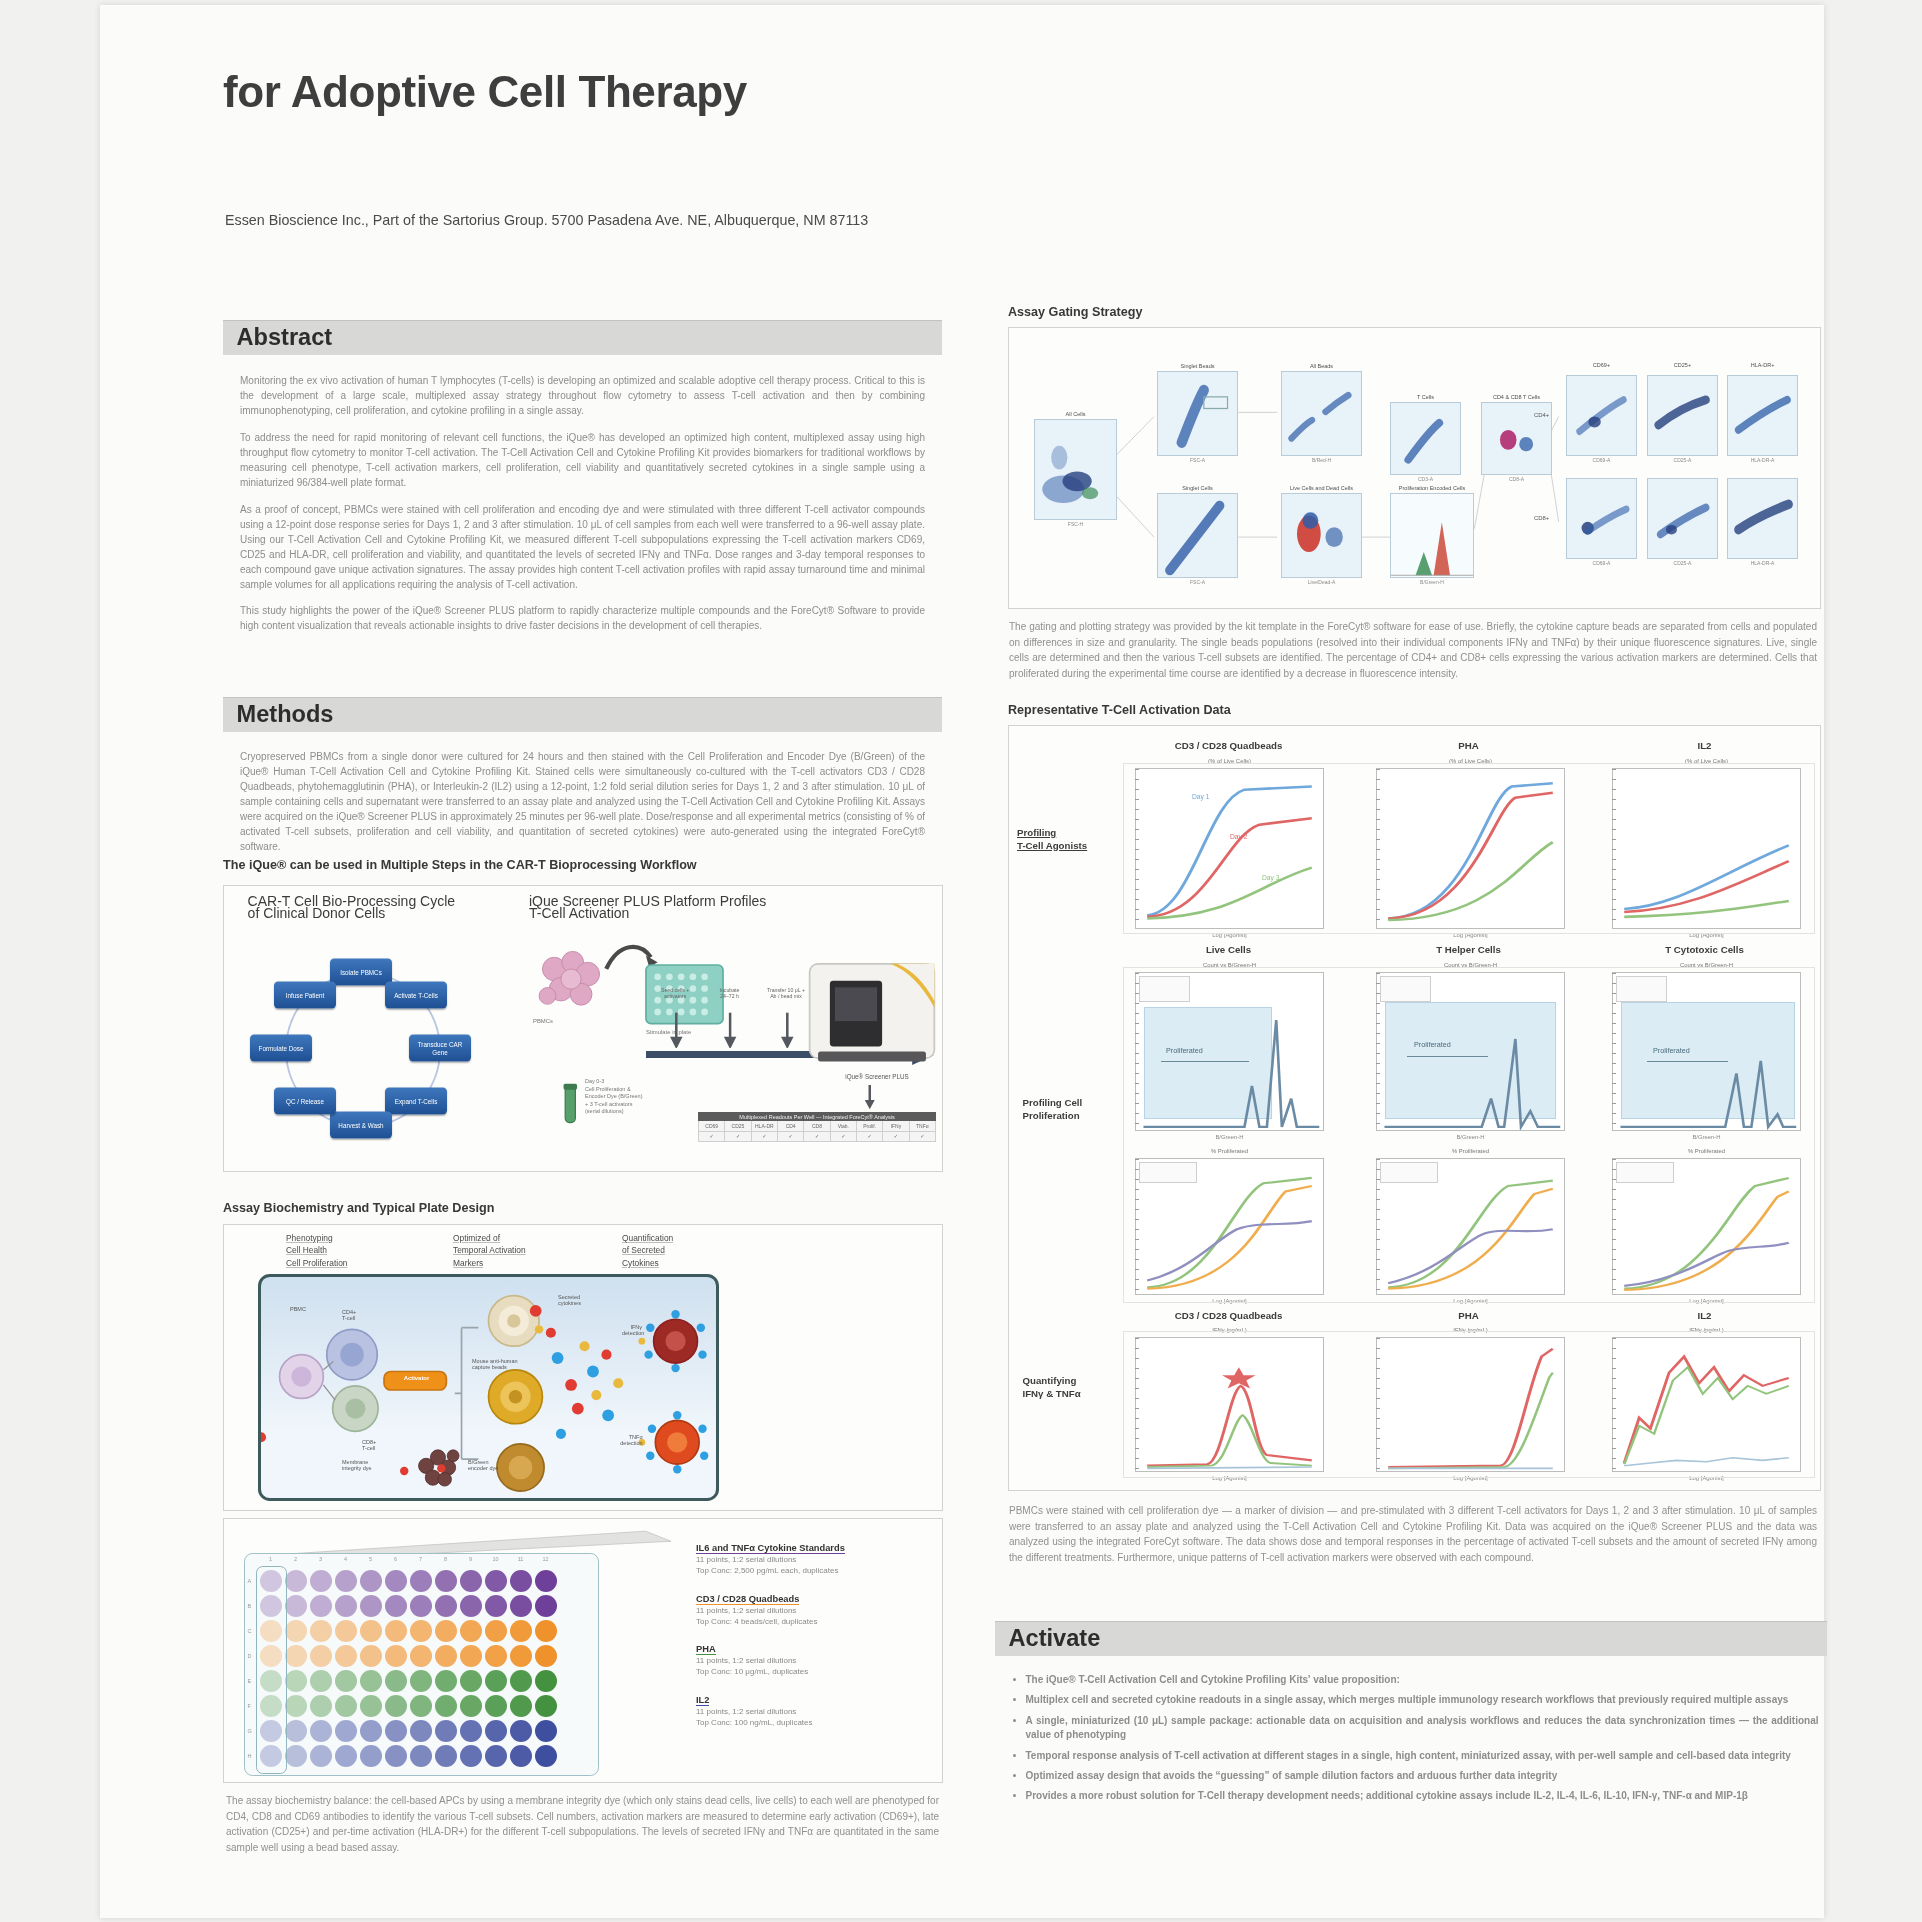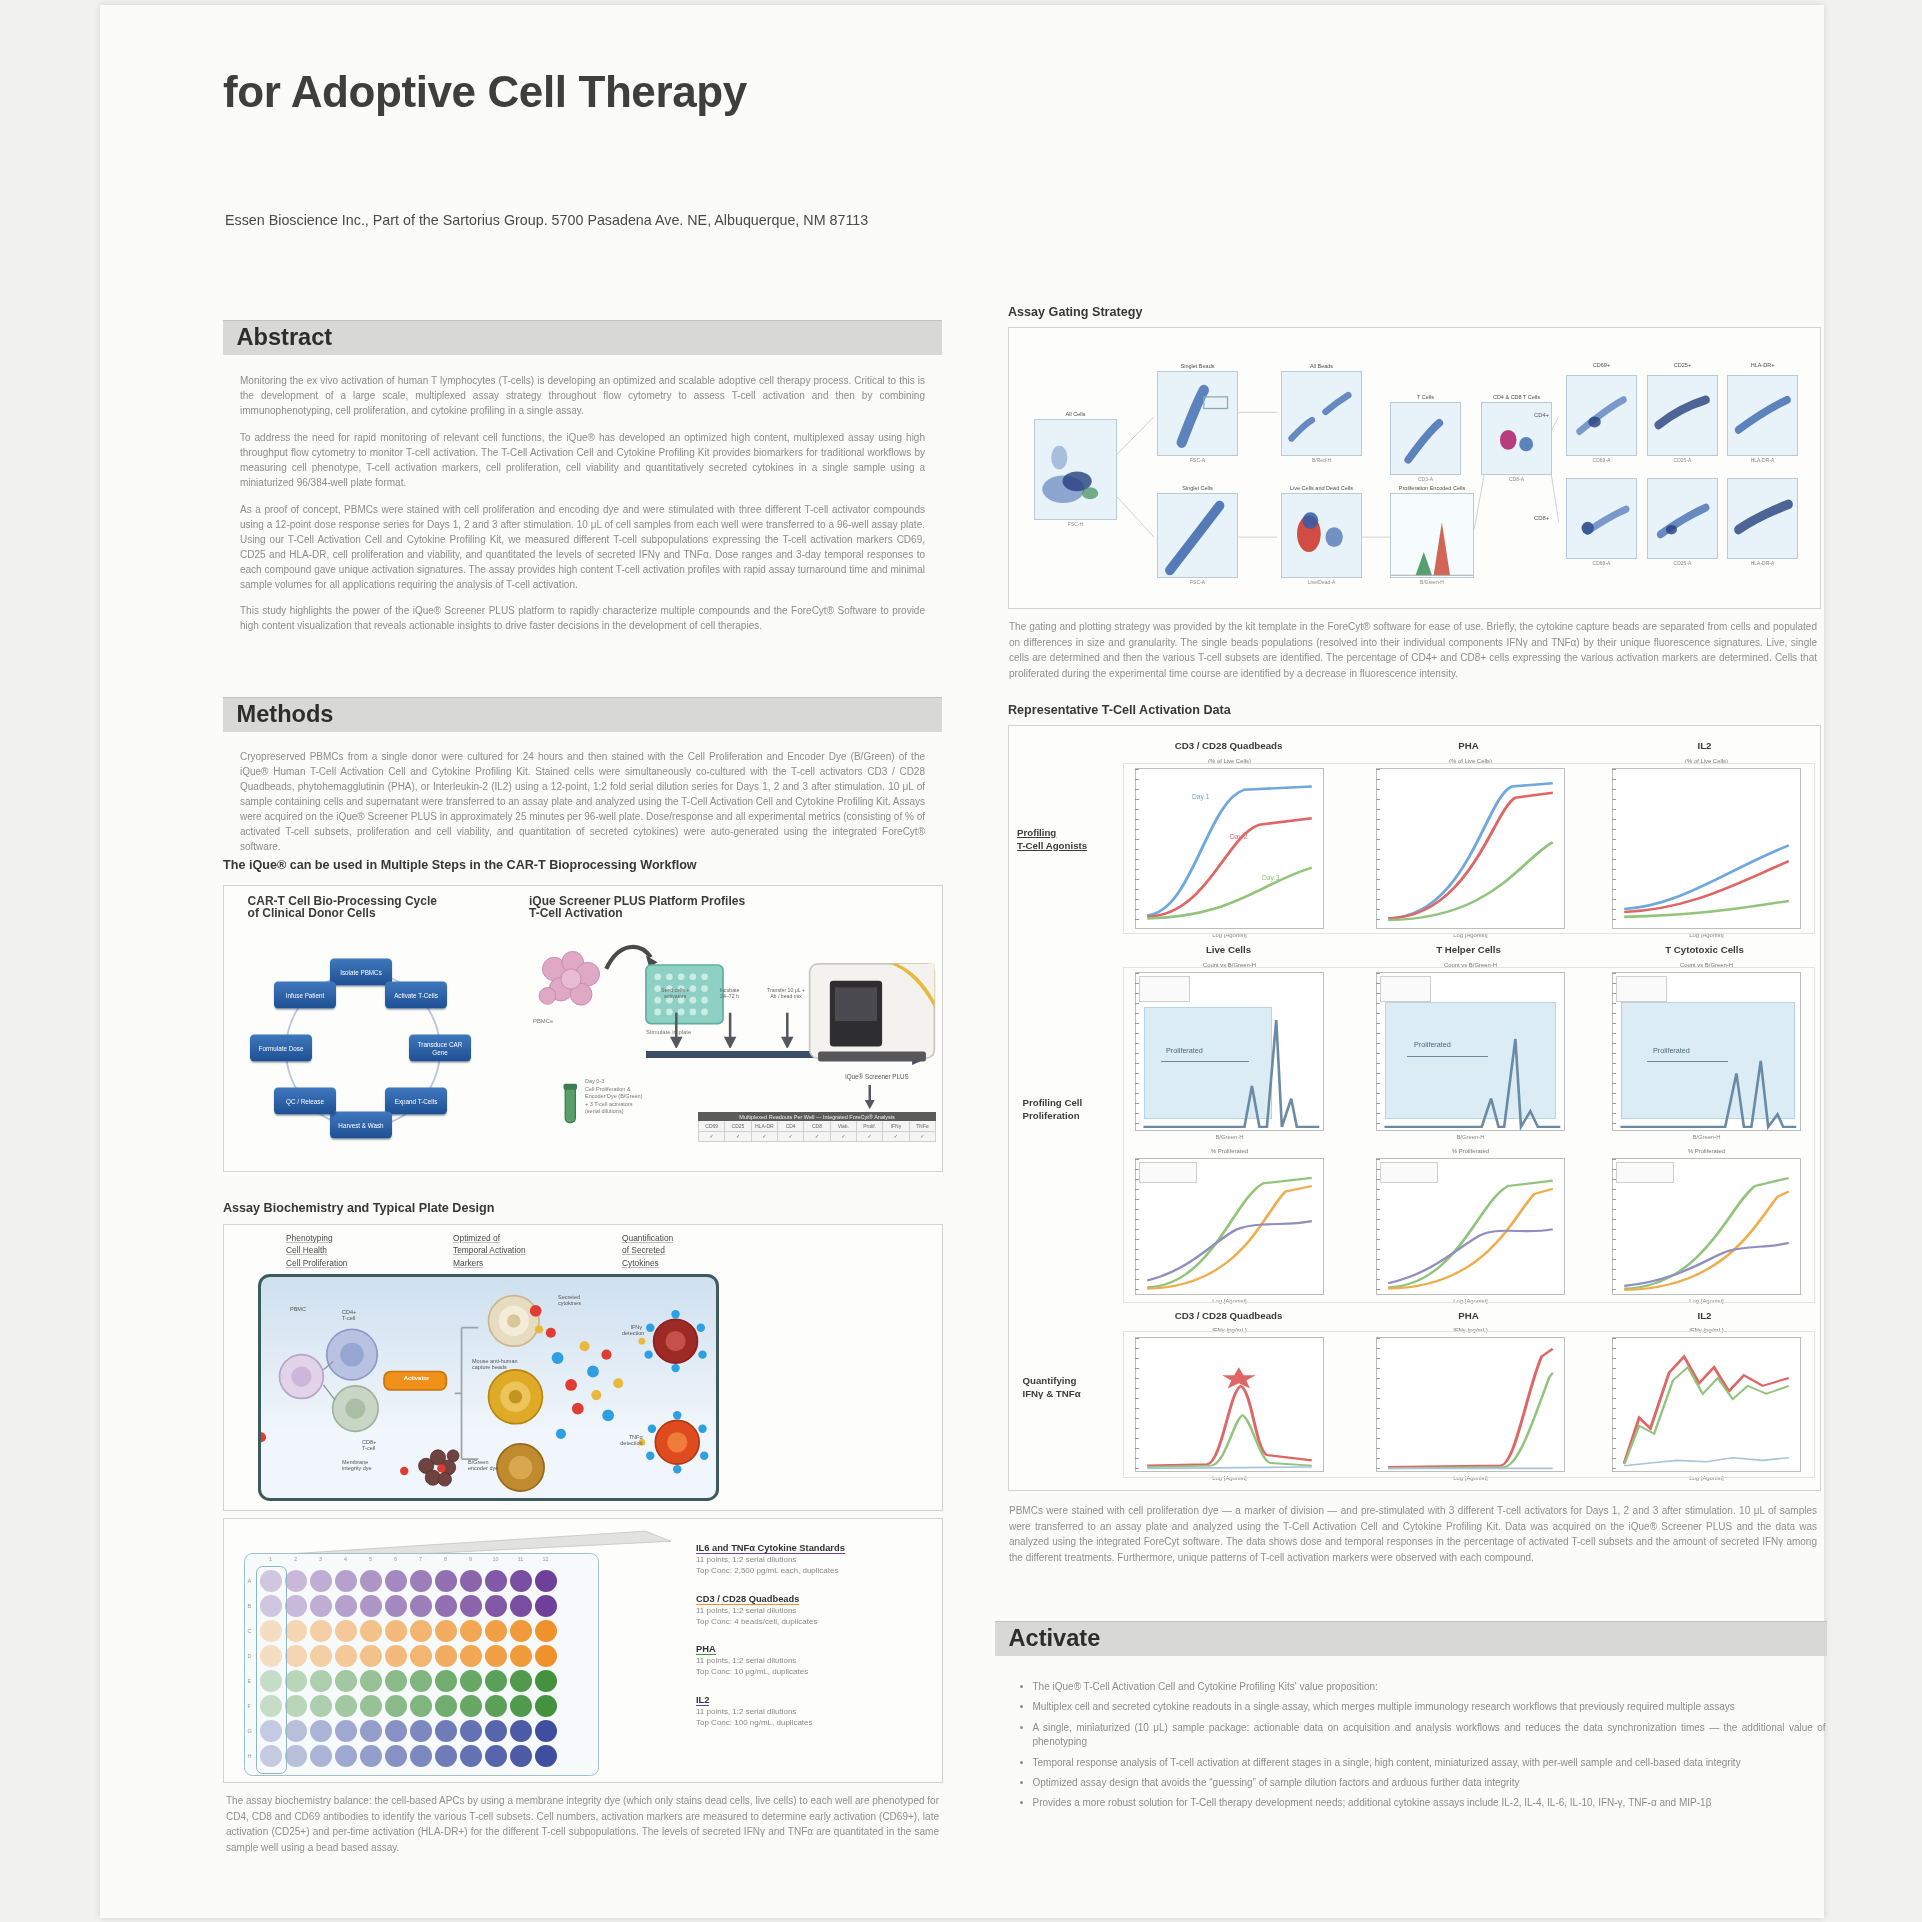--- a/index.html
+++ b/index.html
@@ -7,21 +7,21 @@
   #poster{position:absolute;left:100px;top:5px;width:1724px;height:1913px;background:#fbfbfa;box-shadow:0 0 6.7px rgba(0,0,0,.12);}
   .abs{position:absolute;}
   .title{font-size:44px;font-weight:bold;color:#3e3e3e;line-height:52px;letter-spacing:-0.4px;}
   .byline{font-size:14.3px;color:#4a4a4a;line-height:22px;}
   .secbar{background:#d8d8d7;color:#2d2d2d;font-size:23.6px;font-weight:bold;padding:2.5px 13.5px 4.2px 13.5px;border-top:0.8px solid #c2c2c2;}
   .bodytext{font-size:10px;line-height:1.5;color:#8d8d8d;text-align:justify;}
   .bodytext p{margin:0 0 11.8px 0;}
   .subhead{font-size:12.6px;font-weight:bold;color:#383838;}
   .figbox{background:#fdfdfc;border:0.8px solid #d2d2d0;}
   .caption{font-size:10px;line-height:1.55;color:#909090;text-align:justify;}
-  .smallbold{font-size:12px;font-weight:bold;color:#3c3c3c;line-height:11.8px;}
+  .smallbold{font-size:14px;font-weight:normal;color:#3c3c3c;line-height:11.8px;}
   
   .cyc-ring{position:absolute;border:2.5px solid #b9c6e0;border-radius:50%;}
   .cyc-box{position:absolute;width:62px;height:27px;transform:translate(-50%,-50%);
     background:linear-gradient(#3f78bd,#1e4f93);border-radius:4.2px;color:#fff;font-size:6.3px;
     display:flex;align-items:center;justify-content:center;text-align:center;line-height:1.15;
     box-shadow:0 0.8px 1.7px rgba(0,0,0,.3);padding:1.7px;box-sizing:border-box;}
   
   .fp{position:absolute;display:flex;flex-direction:column;}
   .fp-t{font-size:5.5px;color:#4f4f4f;text-align:center;line-height:1.2;margin-bottom:1.7px;}
   .fp-a{flex:1;background:#e7f2f9;border:0.8px solid #b7cbd8;position:relative;overflow:hidden;}
@@ -34,21 +34,21 @@
   .xl{position:absolute;font-size:5.9px;color:#8a8a8a;text-align:center;}
   .rowlab{position:absolute;font-size:9.7px;font-weight:bold;color:#3c3c3c;line-height:12.6px;}
   .ticksL{position:absolute;left:-0.8px;top:0;bottom:0;width:3.4px;
     background:repeating-linear-gradient(#9a9a9a 0 0.8px,transparent 0.8px 10px);}
   .legend-mini{position:absolute;border:0.8px solid #cfcfcf;background:#fafafa;font-size:5px;line-height:6.7px;padding:0.8px 2.5px;color:#666;}
   
   .well{width:22px;height:22px;border-radius:50%;}
   #plate-grid{display:grid;grid-template-columns:repeat(12,25px);grid-auto-rows:25px;align-items:center;justify-items:center;}
   .leg-title{font-size:9.3px;font-weight:bold;color:#333;}
   .leg-line{font-size:8px;color:#8a8a8a;line-height:11px;}
-  ul.sum{margin:7px;padding-left:13.5px;}
+  ul.sum{margin:0;padding-left:13.5px;font-weight:bold;}
   ul.sum li{font-size:10px;color:#8d8d8d;line-height:1.45;margin-bottom:5.9px;text-align:justify;}
   .colhead3{font-size:8.4px;color:#4a4a4a;line-height:12.6px;text-decoration:underline;text-decoration-color:#bdbdbd;}
   .tinytab{position:absolute;font-size:5px;color:#666;}
   .tinytab .hd{background:#5b5b5b;color:#f2f2f2;font-size:5.5px;text-align:center;padding:1.7px 0;}
   .tinytab .rw{display:flex;border-left:0.8px solid #cfcfcf;}
   .tinytab .rw div{flex:1;border-right:0.8px solid #cfcfcf;border-bottom:0.8px solid #cfcfcf;text-align:center;padding:1.7px 0;background:#f4f4f4;}
 </style>
 </head>
 <body>
 

